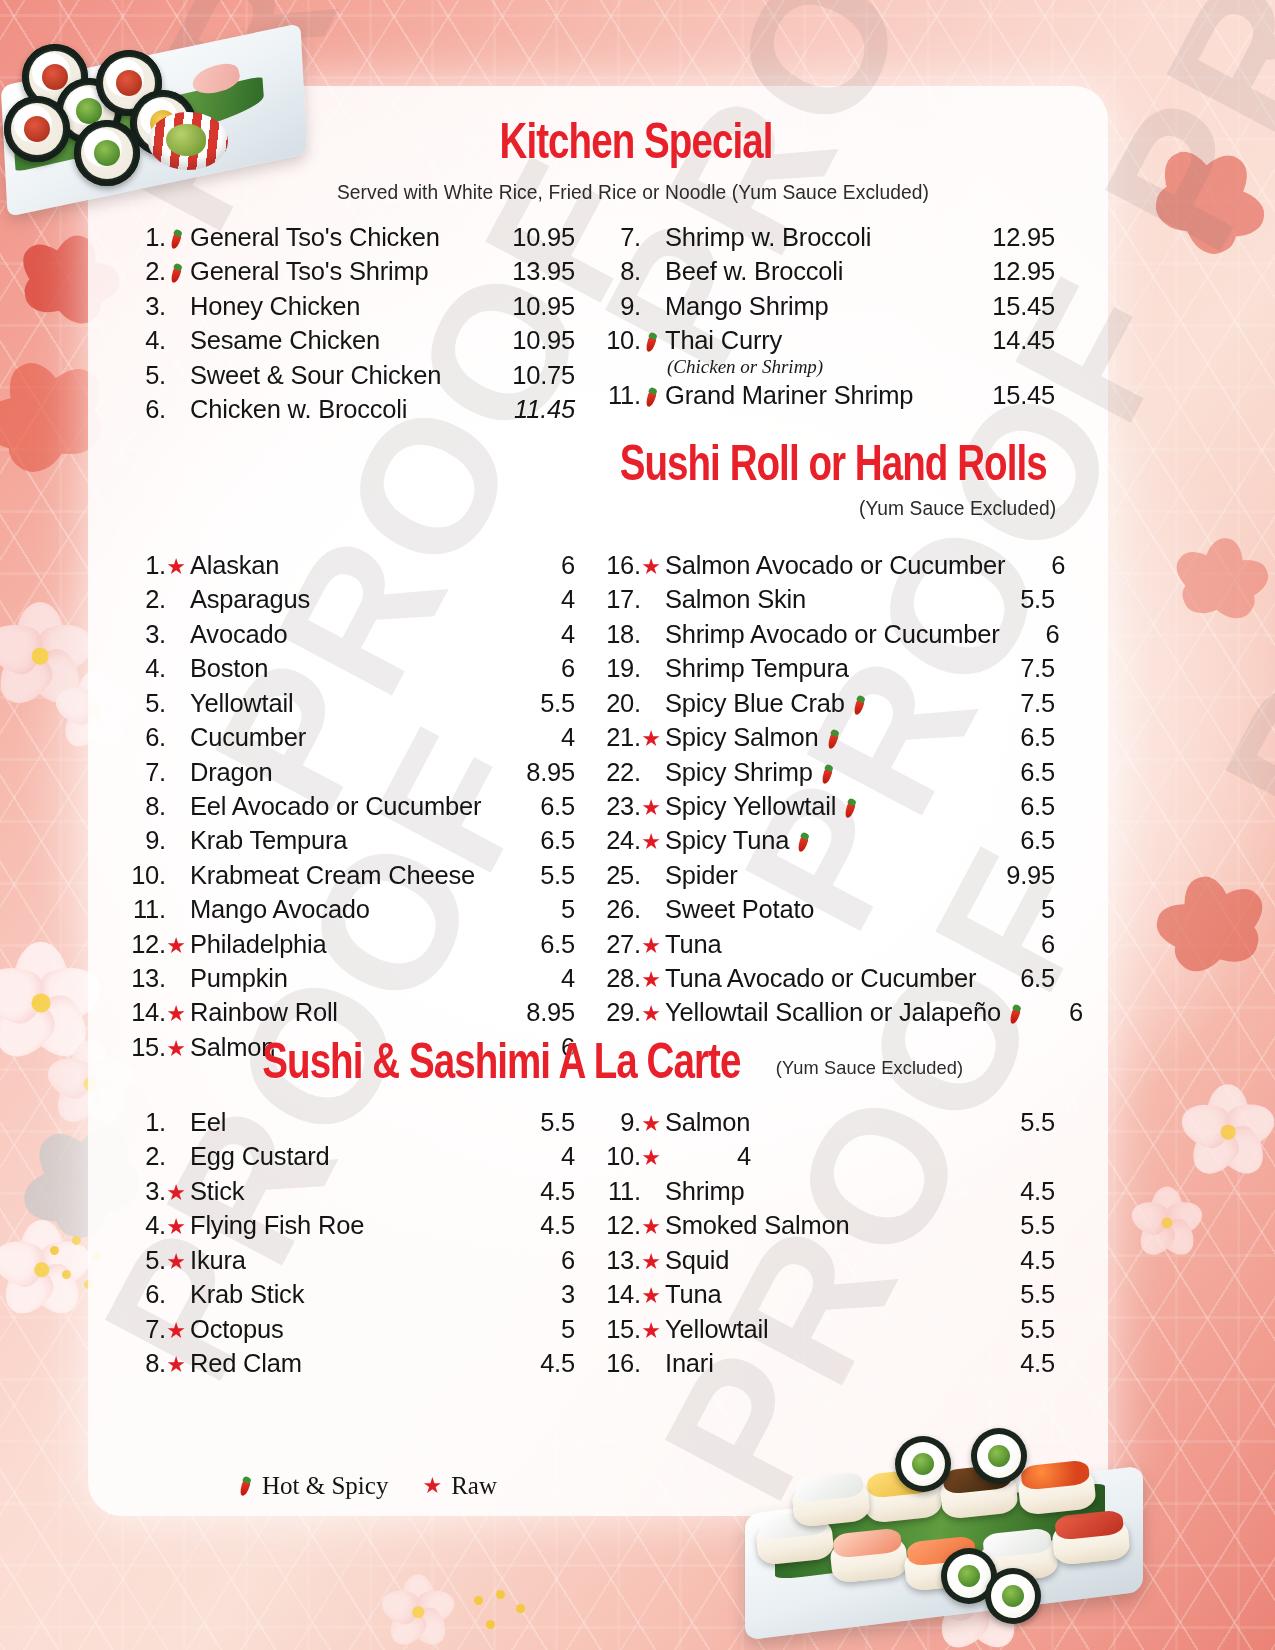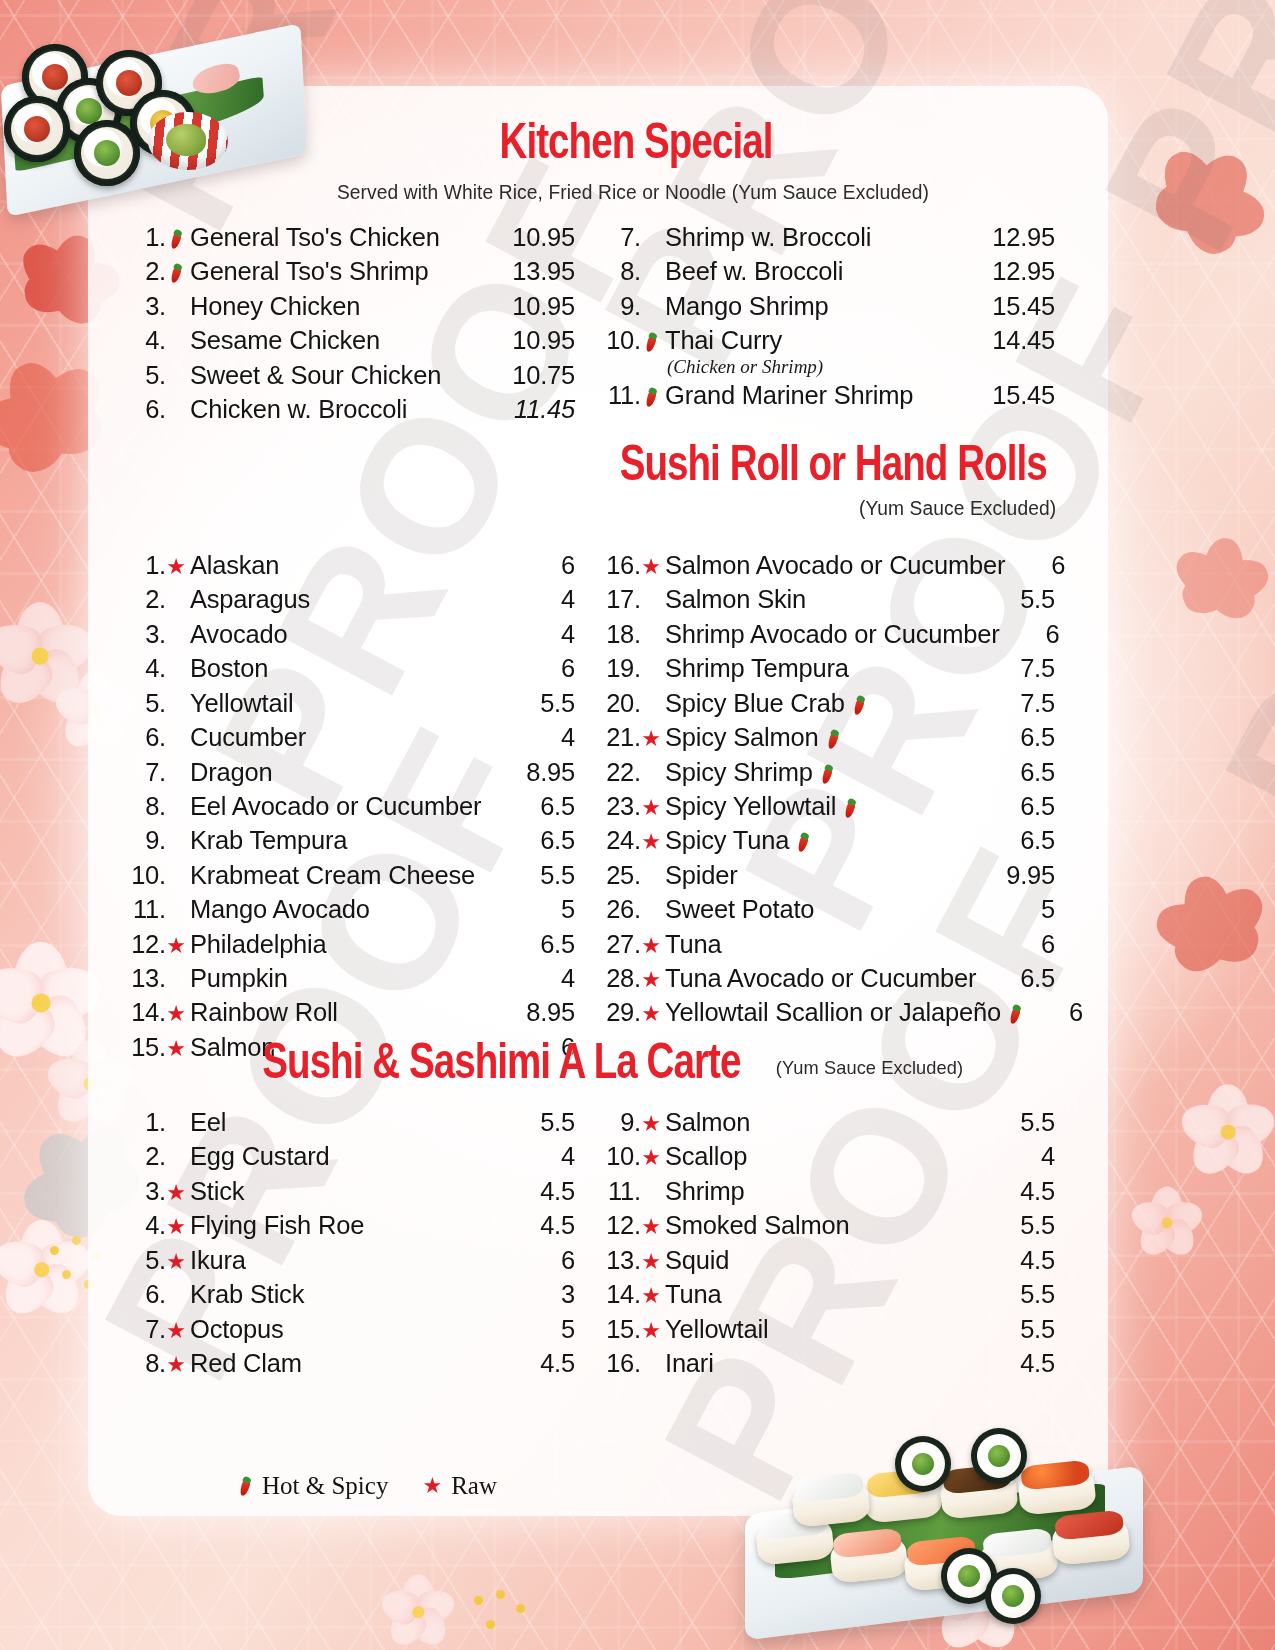--- a/index.html
+++ b/index.html
@@ -966,21 +966,20 @@
               <span class="num">9.</span>
               <span class="mark"><span class="star">★</span></span>
               <span class="name"><span>Salmon</span></span>
               <span class="price" style="width: 90px;">5.5</span>
             </div>
           </div>
           <div>
             <div class="row">
               <span class="num">10.</span>
               <span class="mark"><span class="star">★</span></span>
-              <span class="name"><span>Scallop</span></span>
               <span class="price" style="width: 90px;">4</span>
             </div>
           </div>
           <div>
             <div class="row">
               <span class="num">11.</span>
               <span class="mark"></span>
               <span class="name"><span>Shrimp</span></span>
               <span class="price" style="width: 90px;">4.5</span>
             </div>

